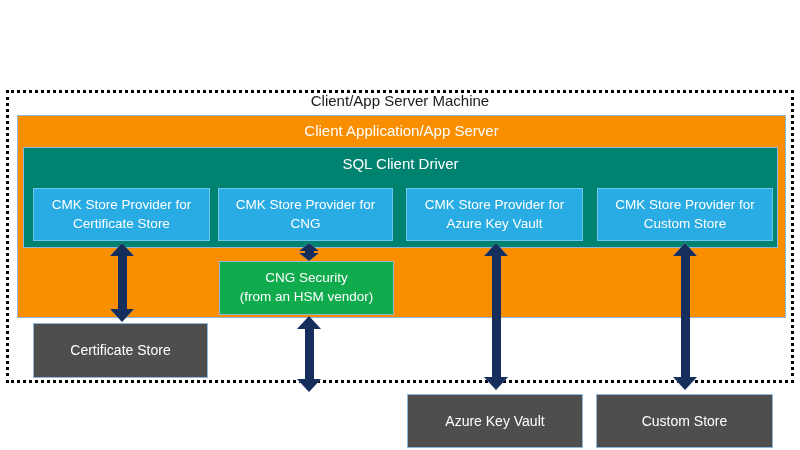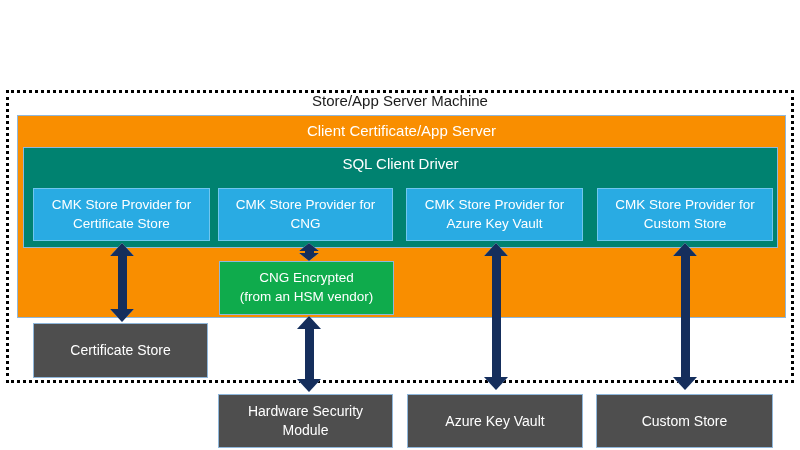--- a/index.html
+++ b/index.html
@@ -60,24 +60,24 @@
   .arrow.small .head-up{border-left-width:10px;border-right-width:10px;border-bottom-width:8px;}
   .arrow.small .head-down{border-left-width:10px;border-right-width:10px;border-top-width:8px;}
 </style>
 </head>
 <body>
 
 <div class="stage">
 
 
   <div class="machine-boundary"></div>
-  <div class="machine-label">Store/App Server Machine</div>
+  <div class="machine-label">Client/App Server Machine</div>
 
   <div class="box orange-box">
-    <span class="lbl">Client Certificate/App Server</span>
+    <span class="lbl">Client Application/App Server</span>
   </div>
 
   <div class="box teal-box">
     <span class="lbl">SQL Client Driver</span>
   </div>
 
   <div class="box provider-box" style="left:33px;width:177px;">
     <span class="lbl">CMK Store Provider for
 Certificate Store</span>
   </div>
@@ -88,30 +88,26 @@
   <div class="box provider-box" style="left:406px;width:177px;">
     <span class="lbl">CMK Store Provider for
 Azure Key Vault</span>
   </div>
   <div class="box provider-box" style="left:597px;width:176px;">
     <span class="lbl">CMK Store Provider for
 Custom Store</span>
   </div>
 
   <div class="box green-box">
-    <span class="lbl">CNG Encrypted
+    <span class="lbl">CNG Security
 (from an HSM vendor)</span>
   </div>
 
   <div class="box store-box" style="left:33px;top:323px;width:175px;height:55px;">
     <span class="lbl">Certificate Store</span>
-  </div>
-  <div class="box store-box" style="left:218px;top:394px;width:175px;height:54px;">
-    <span class="lbl">Hardware Security
-Module</span>
   </div>
   <div class="box store-box" style="left:407px;top:394px;width:176px;height:54px;">
     <span class="lbl">Azure Key Vault</span>
   </div>
   <div class="box store-box" style="left:596px;top:394px;width:177px;height:54px;">
     <span class="lbl">Custom Store</span>
   </div>
 
   <div class="arrow" style="left:110px;top:243px;height:79px;">
     <div class="head-up"></div>

